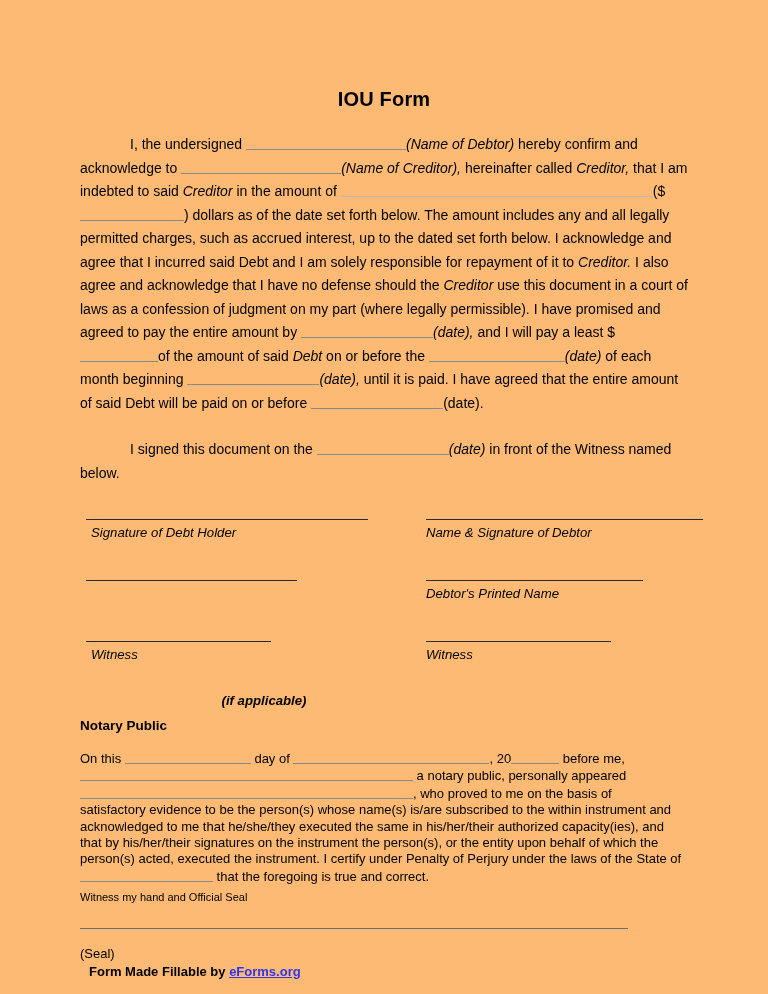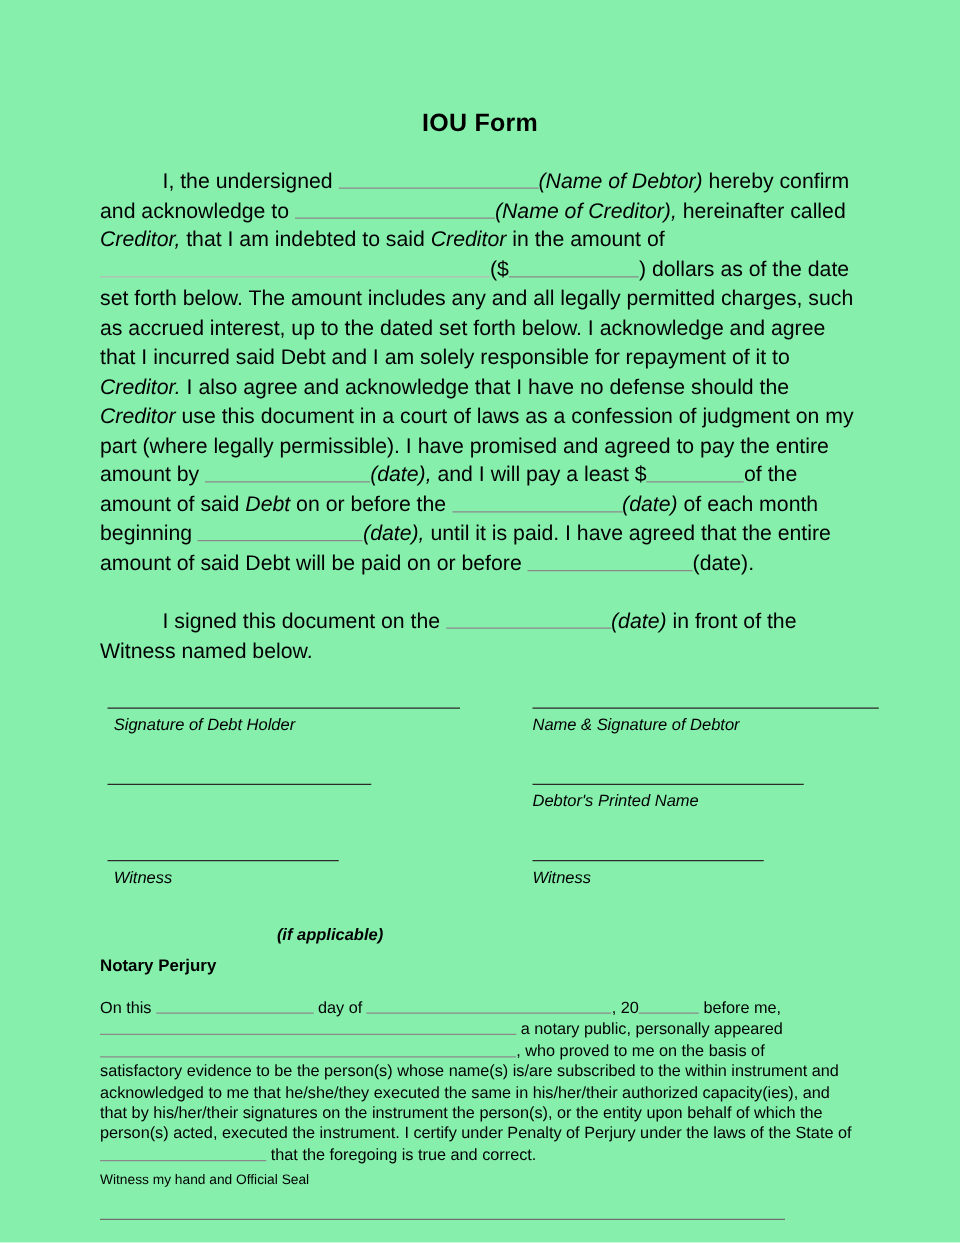--- a/index.html
+++ b/index.html
@@ -11,39 +11,39 @@
     width: 768px;
     height: 994px;
     font-family: "Liberation Sans", sans-serif;
     color: #000000;
     -webkit-font-smoothing: antialiased;
   }
   .page {
     position: relative;
     width: 768px;
     height: 994px;
-    background: #86efac;
+    background: #fdba74;
     box-sizing: border-box;
     padding: 0 80px;
   }
 
   
   .title {
     text-align: center;
     font-size: 20px;
     font-weight: bold;
     letter-spacing: .2px;
     margin: 0;
     padding-top: 88px;
   }
 
   
   .body-block {
     margin-top: 22px;
-    font-size: 17px;
+    font-size: 14px;
     line-height: 23.5px;
     text-align: left;
   }
   .body-block p { margin: 0; }
   .indent { display: inline-block; width: 50px; }
 
   em, .it { font-style: italic; }
 
   
   .blank {
@@ -195,21 +195,21 @@
       </div>
       <div class="sig-cell right">
         <div class="rule w-wit-r"></div>
         <div class="sig-label">Witness</div>
       </div>
     </div>
 
   </div>
 
   <div class="if-applicable">(if applicable)</div>
-  <div class="notary-title">Notary Perjury</div>
+  <div class="notary-title">Notary Public</div>
 
   <div class="notary-block">
     <p><span>On this </span><span class="blank nb-day"></span><span> day of </span><span class="blank nb-month"></span><span>, 20</span><span class="blank nb-year"></span><span> before me,</span></p>
     <p><span class="blank nb-long"></span><span> a notary public, personally appeared</span></p>
     <p><span class="blank nb-long"></span><span>, who proved to me on the basis of</span></p>
     <p><span>satisfactory evidence to be the person(s) whose name(s) is/are subscribed to the within instrument and acknowledged to me that he/she/they executed the same in his/her/their authorized capacity(ies), and that by his/her/their signatures on the instrument the person(s), or the entity upon behalf of which the person(s) acted, executed the instrument. I certify under Penalty of Perjury under the laws of the State of </span><span class="blank nb-state"></span><span> that the foregoing is true and correct.</span></p>
   </div>
 
   <div class="witness-seal">Witness my hand and Official Seal</div>
 

